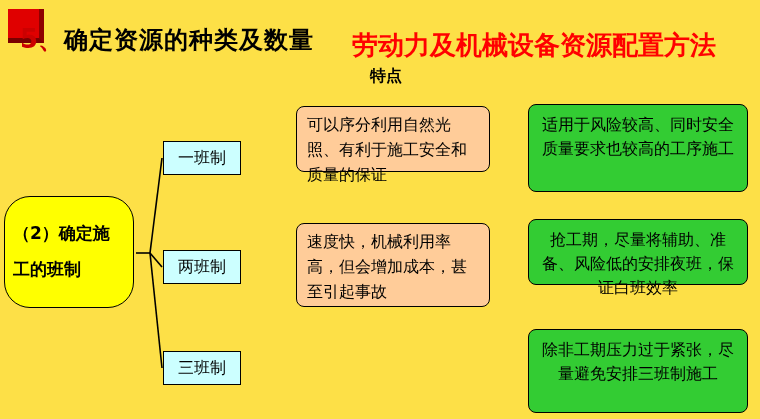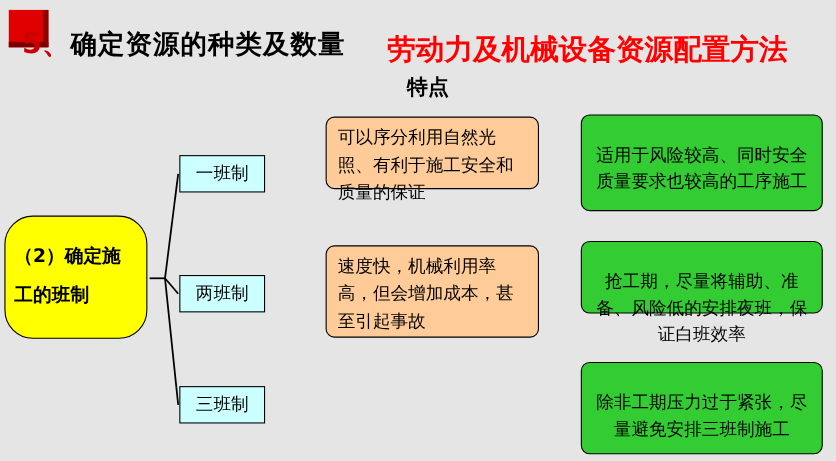--- a/index.html
+++ b/index.html
@@ -4,21 +4,21 @@
 <style>
   html,body{margin:0;padding:0;}
   body{
     font-family:"DejaVu Sans", sans-serif;
     background:#ffffff;
   }
   .slide{
     position:relative;
     width:760px;
     height:419px;
-    background:#e5e5e5;
+    background:#fde047;
     overflow:hidden;
   }
   
   .bullet{
     position:absolute;
     left:8px; top:9px;
     width:36px; height:34px;
     background:#e00000;
     border-right:5px solid #8f0000;
     border-bottom:5px solid #7a0000;
@@ -43,21 +43,21 @@
   .subtitle{
     position:absolute;
     left:352px; top:28px;
     font-size:26px;
     font-weight:bold;
     color:#ff0000;
     white-space:nowrap;
   }
   .col-header{
     position:absolute;
-    font-size:19px;
+    font-size:16px;
     font-weight:bold;
     color:#000000;
   }
   .col-header.feature{ left:370px; top:66px; }
   .col-header.scope{ left:595px; top:70px; }
 
   
   .root-box{
     position:absolute;
     left:4px; top:196px;
@@ -115,21 +115,21 @@
 
   
   .scope-box{
     position:absolute;
     left:528px;
     width:220px;
     background:#33cc33;
     border:1.4px solid #000;
     border-radius:8px;
     box-sizing:border-box;
-    padding:24px 8px;
+    padding:8px 8px;
     font-size:16px;
     line-height:1.5;
     color:#000;
     text-align:center;
   }
   .scope-1{ top:104px; height:88px; }
   .scope-2{ top:219px; height:66px; }
   .scope-3{ top:329px; height:84px; }
 
   .connector-svg{

